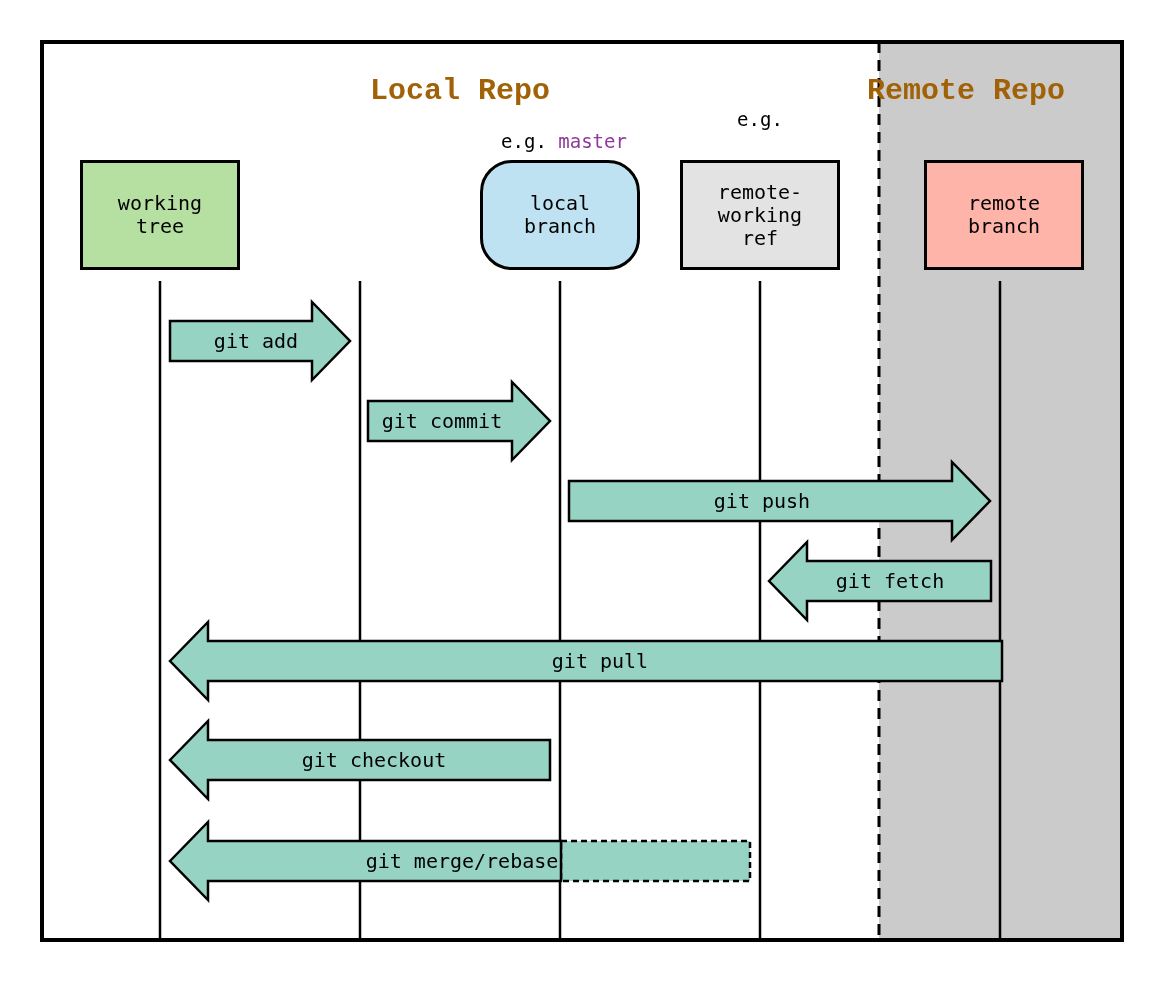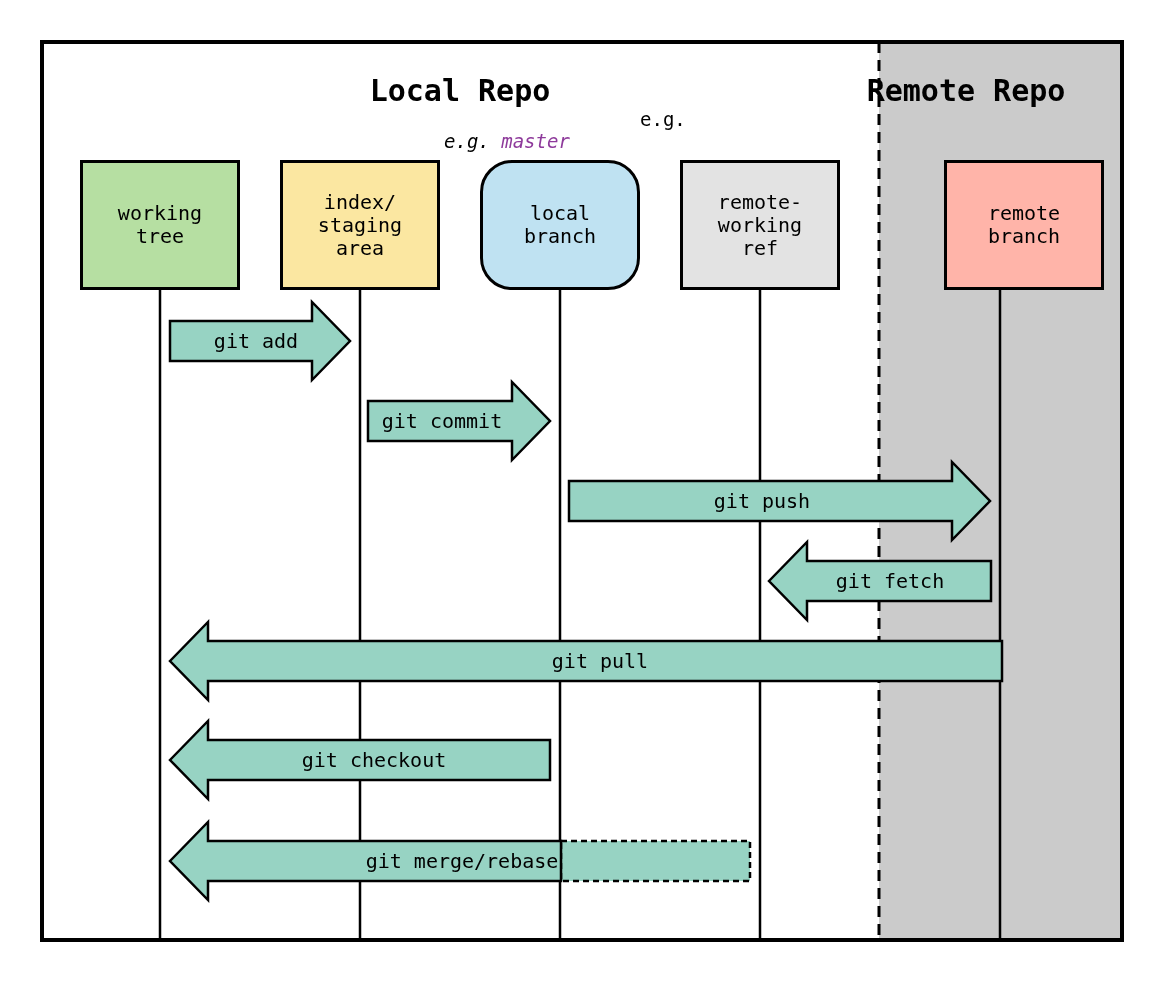--- a/index.html
+++ b/index.html
@@ -20,57 +20,59 @@
     left: 0;
     top: 0;
   }
   .repo-title {
     position: absolute;
     top: 74px;
     height: 34px;
     line-height: 34px;
     font-size: 30px;
     font-weight: bold;
-    color: #000000;
+    color: #a16207;
     text-align: center;
     letter-spacing: 0px;
+    font-family: Liberation Mono, monospace;
   }
   .repo-title.local  { left: 300px; width: 320px; }
   .repo-title.remote { left: 806px; width: 320px; }
 
   .node-box {
     position: absolute;
     top: 160px;
-    height: 130px;
+    height: 110px;
     width: 160px;
     border: 3px solid #000000;
     box-sizing: border-box;
     display: flex;
     align-items: center;
     justify-content: center;
     text-align: center;
     font-size: 20px;
     line-height: 23px;
     color: #000000;
     white-space: pre-line;
   }
   .node-box.working-tree    { left: 80px;  background: #b6dfa2; }
   .node-box.index-staging   { left: 280px; background: #fbe7a1; }
   .node-box.local-branch    { left: 480px; background: #bfe2f2; border-radius: 32px; }
   .node-box.remote-tracking { left: 680px; background: #e3e3e3; }
-  .node-box.remote-branch   { left: 944px; background: #ffb4a9; }
+  .node-box.remote-branch   { left: 924px; background: #ffb4a9; }
 
   .eg-label {
     position: absolute;
     font-size: 19px;
     line-height: 21px;
     color: #000000;
+    text-align: center;
   }
   .eg-label .eg-name { color: #8e3a9b; }
-  .eg-label.local-eg  { left: 444px; width: 200px; top: 131px; font-style: italic; }
+  .eg-label.local-eg  { left: 464px; width: 200px; top: 131px; }
   .eg-label.remote-eg { left: 640px; width: 240px; top: 109px; }
   .eg-label .eg-line { display: block; }
 
   .arrow-label-text {
     font-family: "DejaVu Sans Mono", "Liberation Mono", monospace;
     font-size: 20px;
     fill: #000000;
   }
 </style>
 </head>
@@ -118,23 +120,20 @@
   <div class="repo-title local">Local Repo</div>
   <div class="repo-title remote">Remote Repo</div>
 
   <div class="eg-label local-eg"><span>e.g. </span><span class="eg-name">master</span></div>
   <div class="eg-label remote-eg">
       <span class="eg-line">e.g.</span>
     </div>
 
   <div class="node-box working-tree">working
 tree</div>
-  <div class="node-box index-staging">index/
-staging
-area</div>
   <div class="node-box local-branch">local
 branch</div>
   <div class="node-box remote-tracking">remote-
 working
 ref</div>
   <div class="node-box remote-branch">remote
 branch</div>
 
 </div>
 

